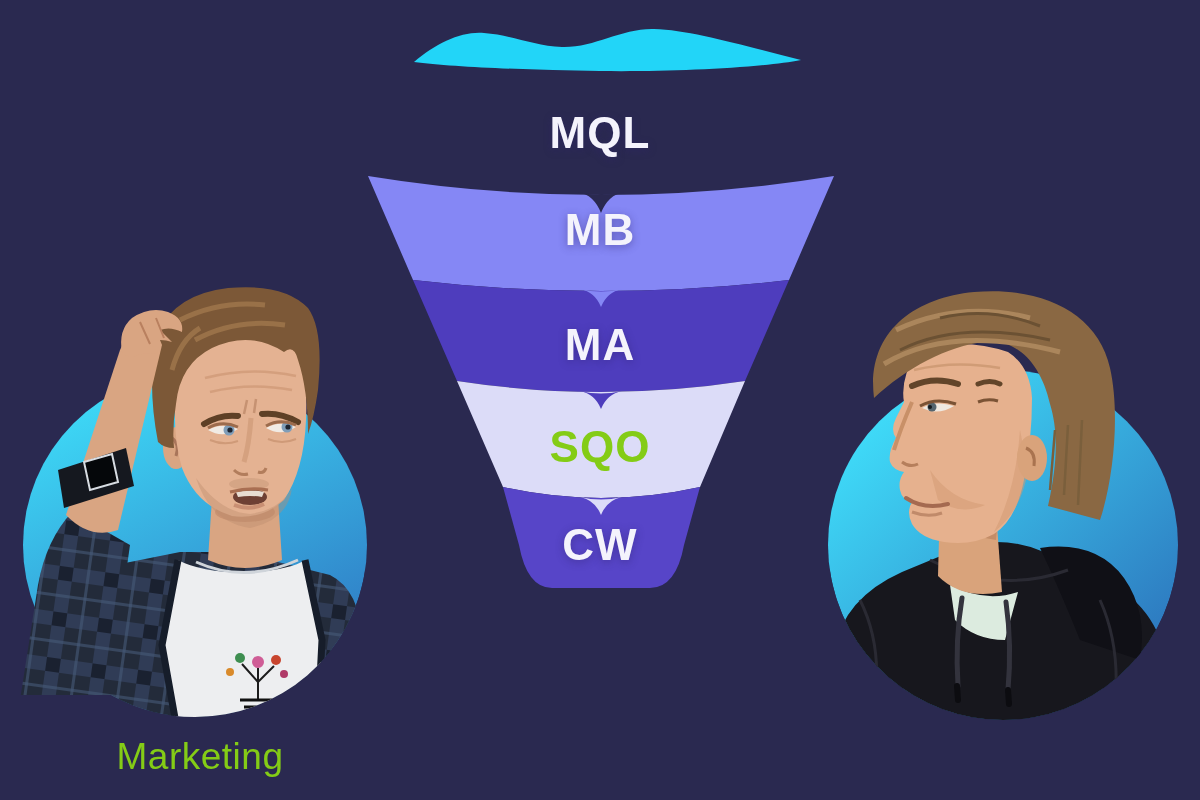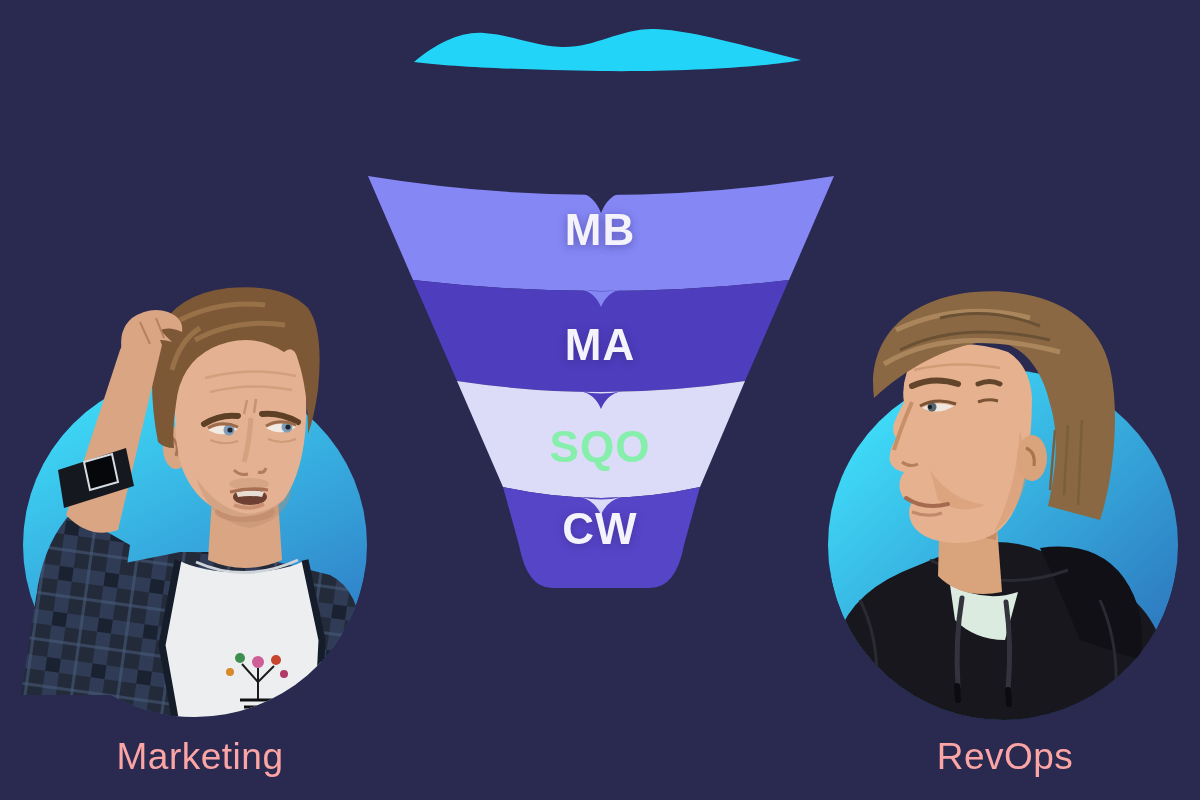--- a/index.html
+++ b/index.html
@@ -8,29 +8,29 @@
     background:#2a2950;
     font-family:"Liberation Sans", sans-serif;
   }
   .scene{position:absolute;left:0;top:0;width:1200px;height:800px;display:block;}
   .stage-label{
     position:absolute;left:0;right:0;text-align:center;
     font-weight:700;font-size:44px;letter-spacing:1px;line-height:60px;height:60px;
     pointer-events:none;
   }
   .stage-label--light{color:#f4f3fc;text-shadow:0 2px 8px rgba(46,36,110,.45);}
-  .stage-label--dark{color:#86efac;}
+  .stage-label--dark{color:#84cc16;}
   .lbl-mql{top:103px;}
   .lbl-mb{top:200px;}
   .lbl-ma{top:315px;}
   .lbl-sqo{top:417px;}
-  .lbl-cw{top:499px;}
+  .lbl-cw{top:515px;}
   .person-label{
     position:absolute;width:320px;text-align:center;top:733px;height:48px;line-height:48px;
-    font-size:37px;font-weight:500;color:#fca5a5;letter-spacing:.5px;
+    font-size:37px;font-weight:500;color:#84cc16;letter-spacing:.5px;
   }
   .person-label--left{left:40px;}
   .person-label--right{left:845px;}
 </style>
 </head>
 <body>
 
 <div class="stage">
 
   <svg class="scene" viewBox="0 0 1200 800" aria-hidden="false">
@@ -175,21 +175,21 @@
       <circle cx="932" cy="407" r="4.5" fill="#55656f"></circle>
         <circle cx="930" cy="407" r="2" fill="#14181c"></circle>
       <path fill="none" stroke="#7b5335" stroke-width="3" d="M 920,406 Q 936,397 956,404 M 978,402 Q 988,398 998,401"></path>
       <path fill="none" stroke="#c89068" stroke-width="4" d="M 912,402 Q 900,430 894,450"></path>
       <path fill="none" stroke="#b67f5c" stroke-width="3" d="M 902,462 Q 910,468 918,464"></path>
       <path fill="none" stroke="#a56a50" stroke-width="4" stroke-linecap="round" d="M 906,498 Q 924,510 948,504"></path>
       <path fill="none" stroke="#c08a6a" stroke-width="3" d="M 912,512 Q 928,518 942,513"></path>
     </g>
   </svg>
 
+  <div class="stage-label stage-label--light lbl-mql">MQL</div>
   <div class="stage-label stage-label--light lbl-mb">MB</div>
   <div class="stage-label stage-label--light lbl-ma">MA</div>
   <div class="stage-label stage-label--dark lbl-sqo">SQO</div>
   <div class="stage-label stage-label--light lbl-cw">CW</div>
 
   <div class="person-label person-label--left">Marketing</div>
-  <div class="person-label person-label--right">RevOps</div>
 
 </div>
 
 </body></html>

